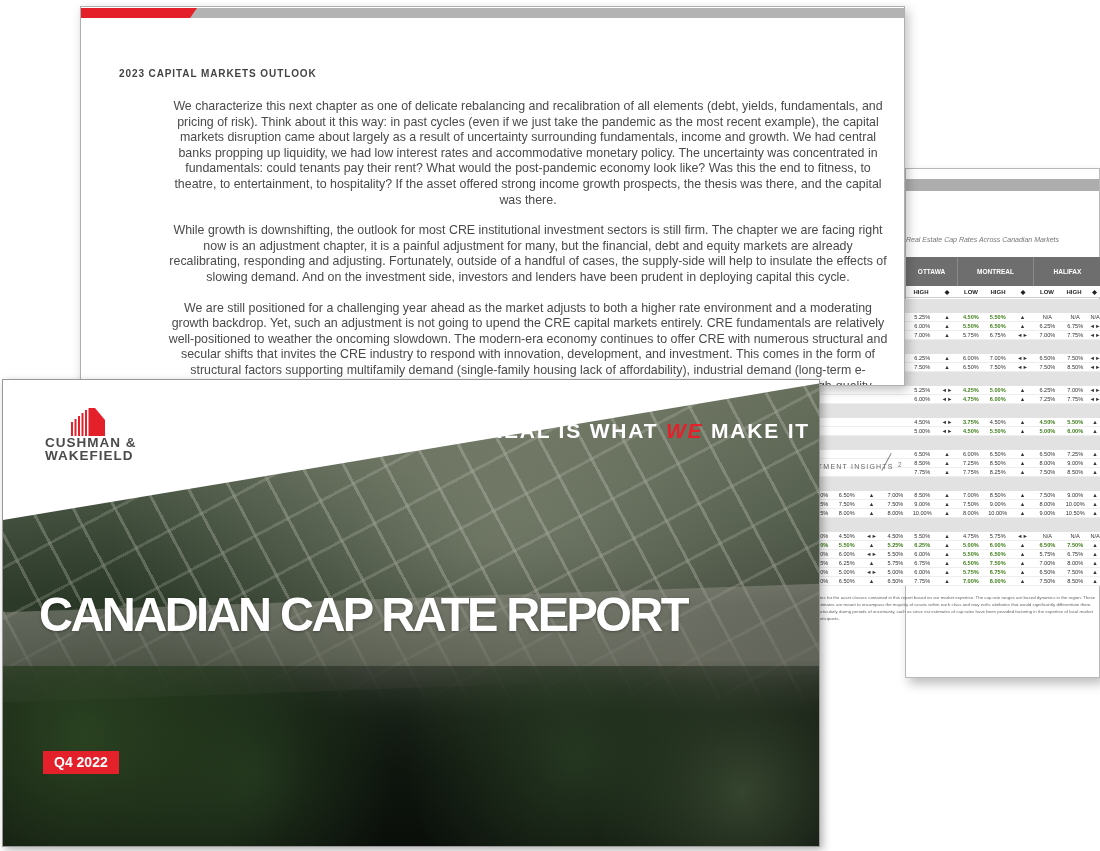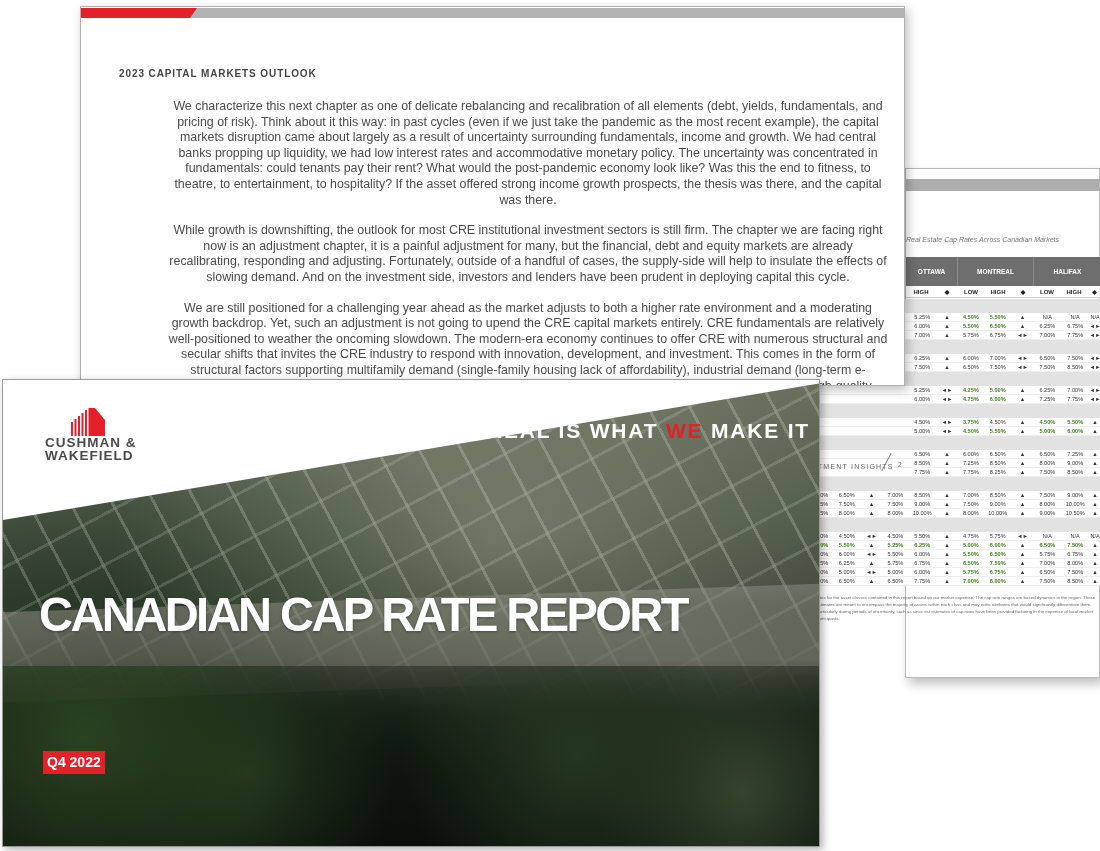--- a/index.html
+++ b/index.html
@@ -105,32 +105,32 @@
   .white-wedge {
     position: absolute; left: 0; top: 0; width: 820px; height: 140px; background: #fff;
     clip-path: polygon(0 0, 100% 0, 100% 2%, 0 100%);
   }
   .logo { position: absolute; left: 36px; top: 28px; display: flex; align-items: center; flex-direction: column; }
   .logo svg { display: block; }
   .logo-text { margin-left: 6px; font-size: 13.5px; font-weight: bold; letter-spacing: 1px; line-height: 13px; color: #4b4b4d; }
   .tagline {
     position: absolute; left: 484px; top: 39px; font-size: 21px; font-weight: bold; letter-spacing: 1.8px; color: #fff; white-space: nowrap;
   }
-  .tagline .we { color: #e4202a; }
+  .tagline .we { color: #e4202a; font-style: italic; }
   .cover-title {
     position: absolute; left: 36px; top: 207px; font-size: 48px; font-weight: bold; color: #fff;
     letter-spacing: -2.6px; white-space: nowrap; text-shadow: 0 1px 3px rgba(0,0,0,0.35);
     transform: scaleX(0.98); transform-origin: left;
   }
   .cover-subtitle {
     position: absolute; left: 40px; top: 275px; width: 440px; font-size: 22px; line-height: 20.5px; color: #fff;
     letter-spacing: -0.4px;
   }
   .quarter-badge {
-    position: absolute; left: 40px; top: 371px; height: 23px; padding: 0 4px; background: #e4202a;
+    position: absolute; left: 40px; top: 371px; height: 23px; padding: 0 11px; background: #e4202a;
     color: #fff; font-size: 14px; font-weight: bold; line-height: 23px;
   }
   .insights-label { position: absolute; left: 812px; top: 463px; font-size: 7px; letter-spacing: 1.2px; color: #666; white-space: nowrap; }
   .insights-slash { position: absolute; left: 886px; top: 452px; width: 1px; height: 20px; background: #888; transform: rotate(28deg); }
   .insights-page { position: absolute; left: 898px; top: 461px; font-size: 6.5px; color: #777; }
 </style>
 </head>
 <body>
 
 <div class="table-page">

